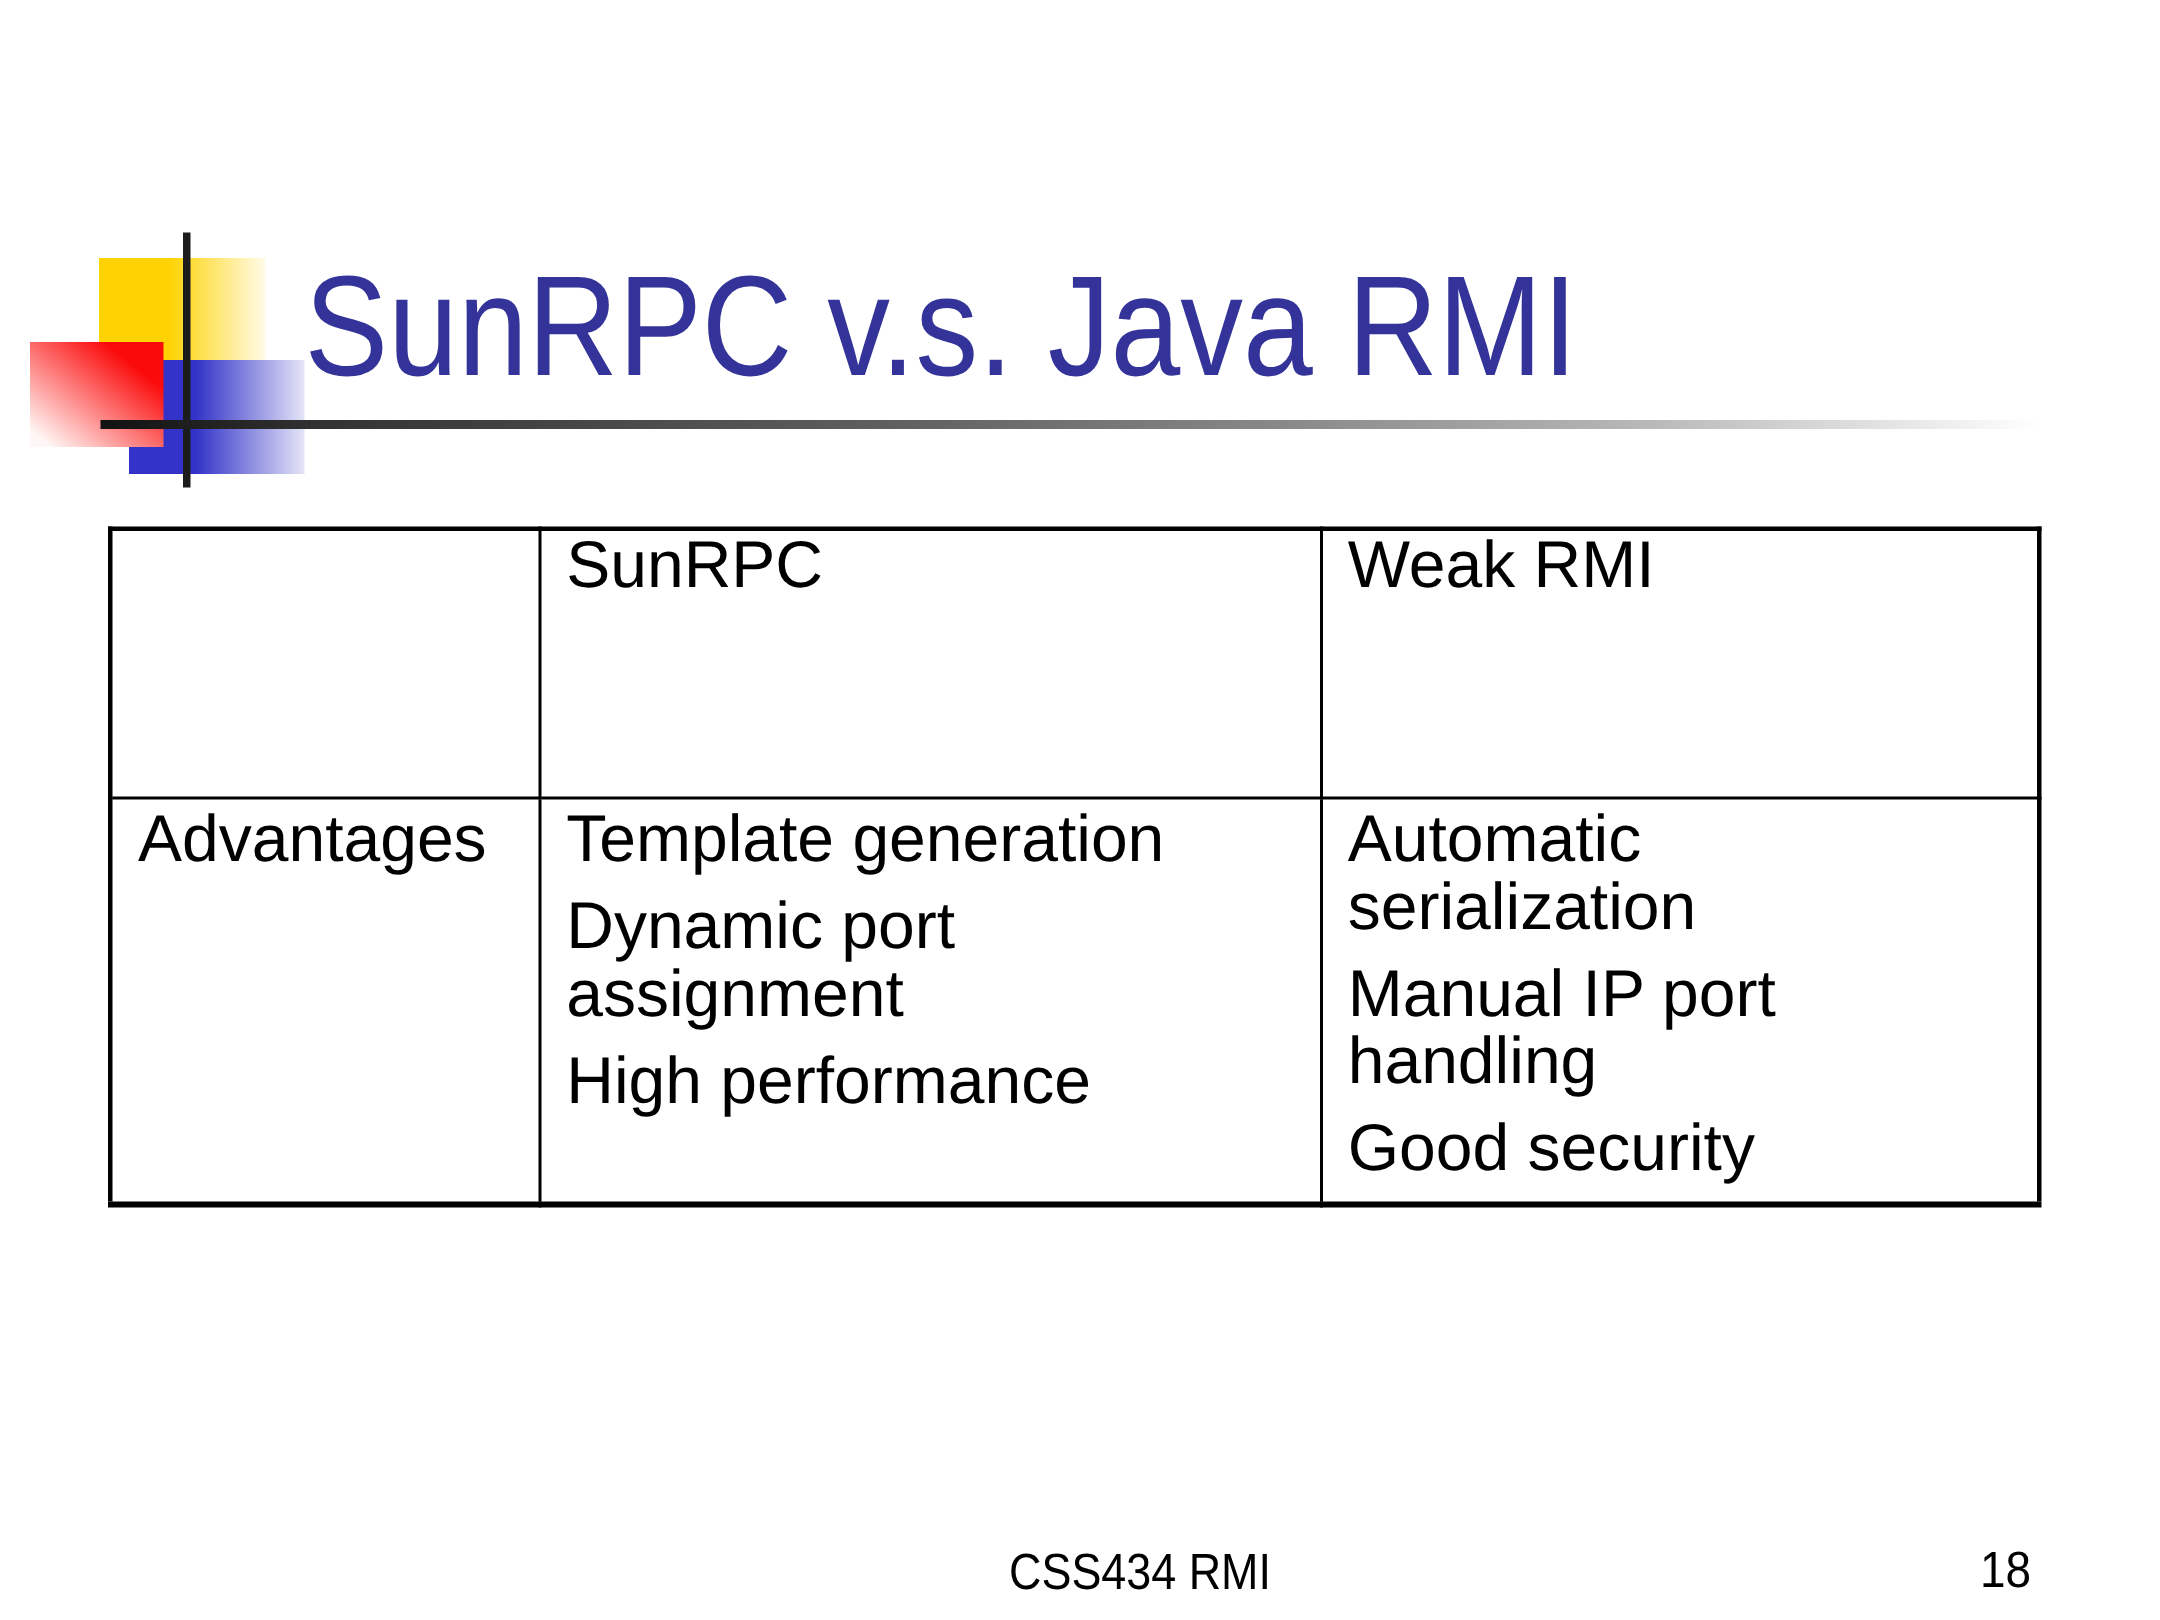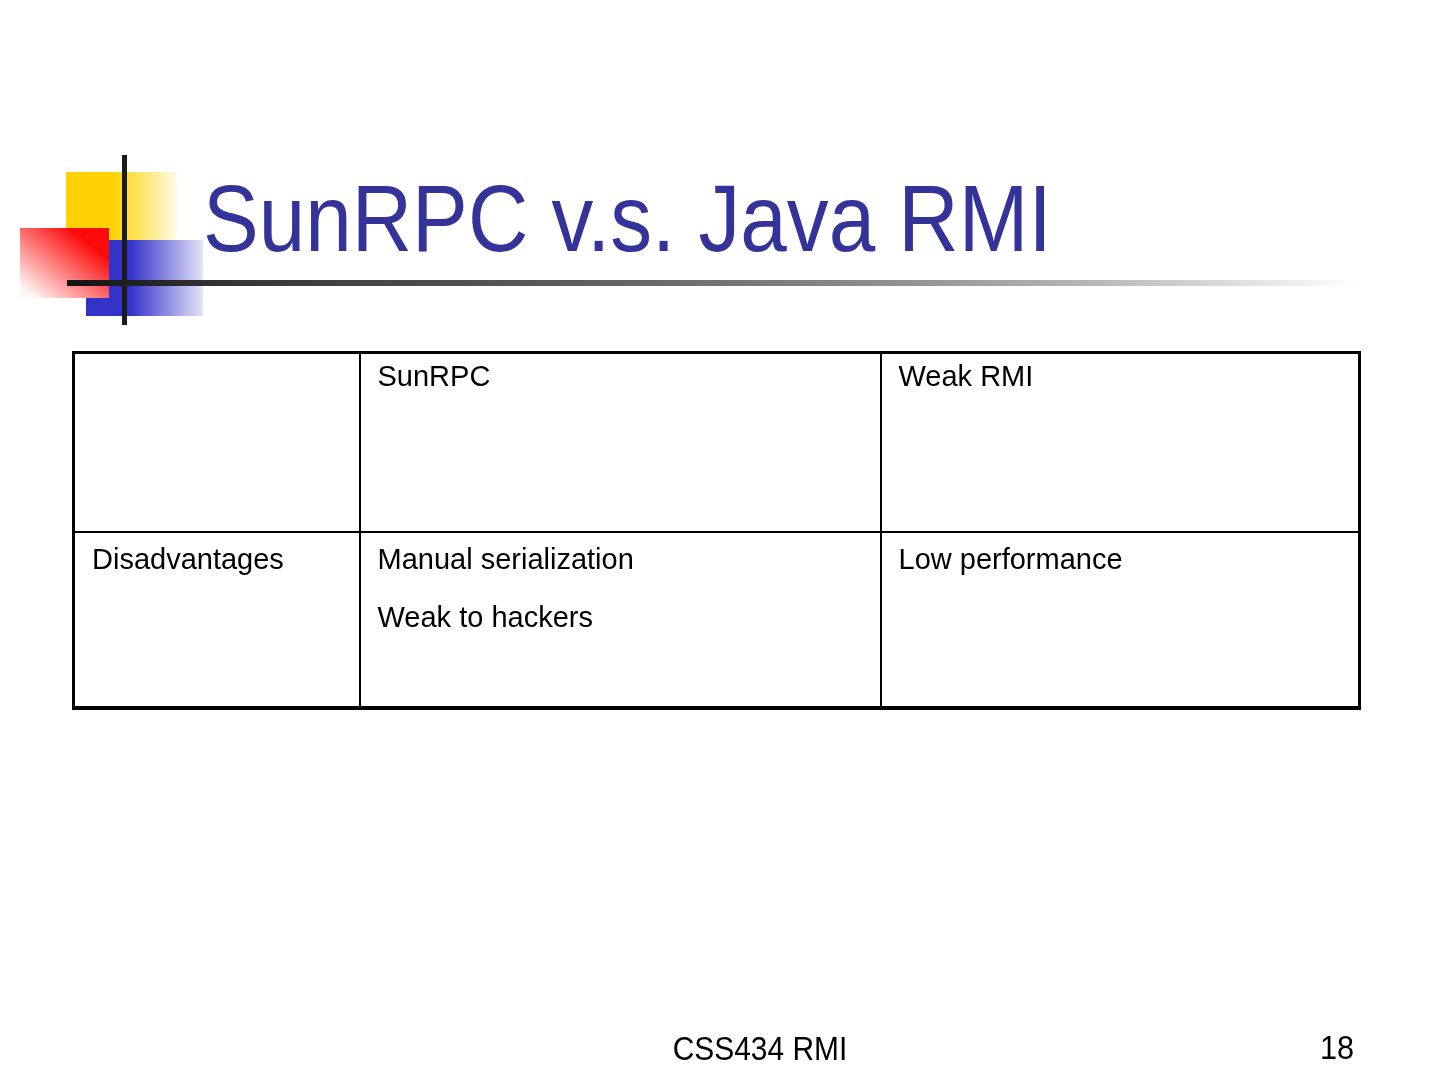--- a/index.html
+++ b/index.html
@@ -59,21 +59,21 @@
     text-align: left;
     font-weight: 400;
     color: #000;
     padding: 4px 20px 0 17px;
   }
   table.cmp th { padding-top: 0; height: 179px; }
   table.cmp tr.r-adv td { height: 270px; }
   table.cmp tr.r-dis td { height: 176px; }
   table.cmp td.label-cell { padding-right: 0; overflow-wrap: break-word; word-wrap: break-word; }
   table.cmp p, table.cmp .hd {
-    font-size: 29px; line-height: 45px; margin: 0 0 13px 0;
+    font-size: 44px; line-height: 45px; margin: 0 0 13px 0;
   }
   table.cmp .hd { margin: 0; }
 
   
   .footer-course {
     position: absolute; left: 540px; top: 1030px; width: 440px;
     text-align: center; font-size: 34px; line-height: 36px; color: #000;
     transform: scaleX(0.88); transform-origin: center;
   }
   .page-number {
@@ -108,30 +108,33 @@
         <th>
           <div class="hd"></div>
         </th>
         <th>
           <div class="hd">SunRPC</div>
         </th>
         <th>
           <div class="hd">Weak RMI</div>
         </th>
       </tr>
-      <tr class="r-dis">
+      <tr class="r-adv">
         <td class="label-cell">
-          <p>Disadvantages</p>
+          <p>Advantages</p>
         </td>
         <td>
-          <p>Manual serialization</p>
-          <p>Weak to hackers</p>
+          <p>Template generation</p>
+          <p>Dynamic port assignment</p>
+          <p>High performance</p>
         </td>
         <td>
-          <p>Low performance</p>
+          <p>Automatic serialization</p>
+          <p>Manual IP port handling</p>
+          <p>Good security</p>
         </td>
       </tr>
     </tbody>
   </table>
 
   <div class="footer-course">CSS434 RMI</div>
   <div class="page-number">18</div>
 
 </div>
 

